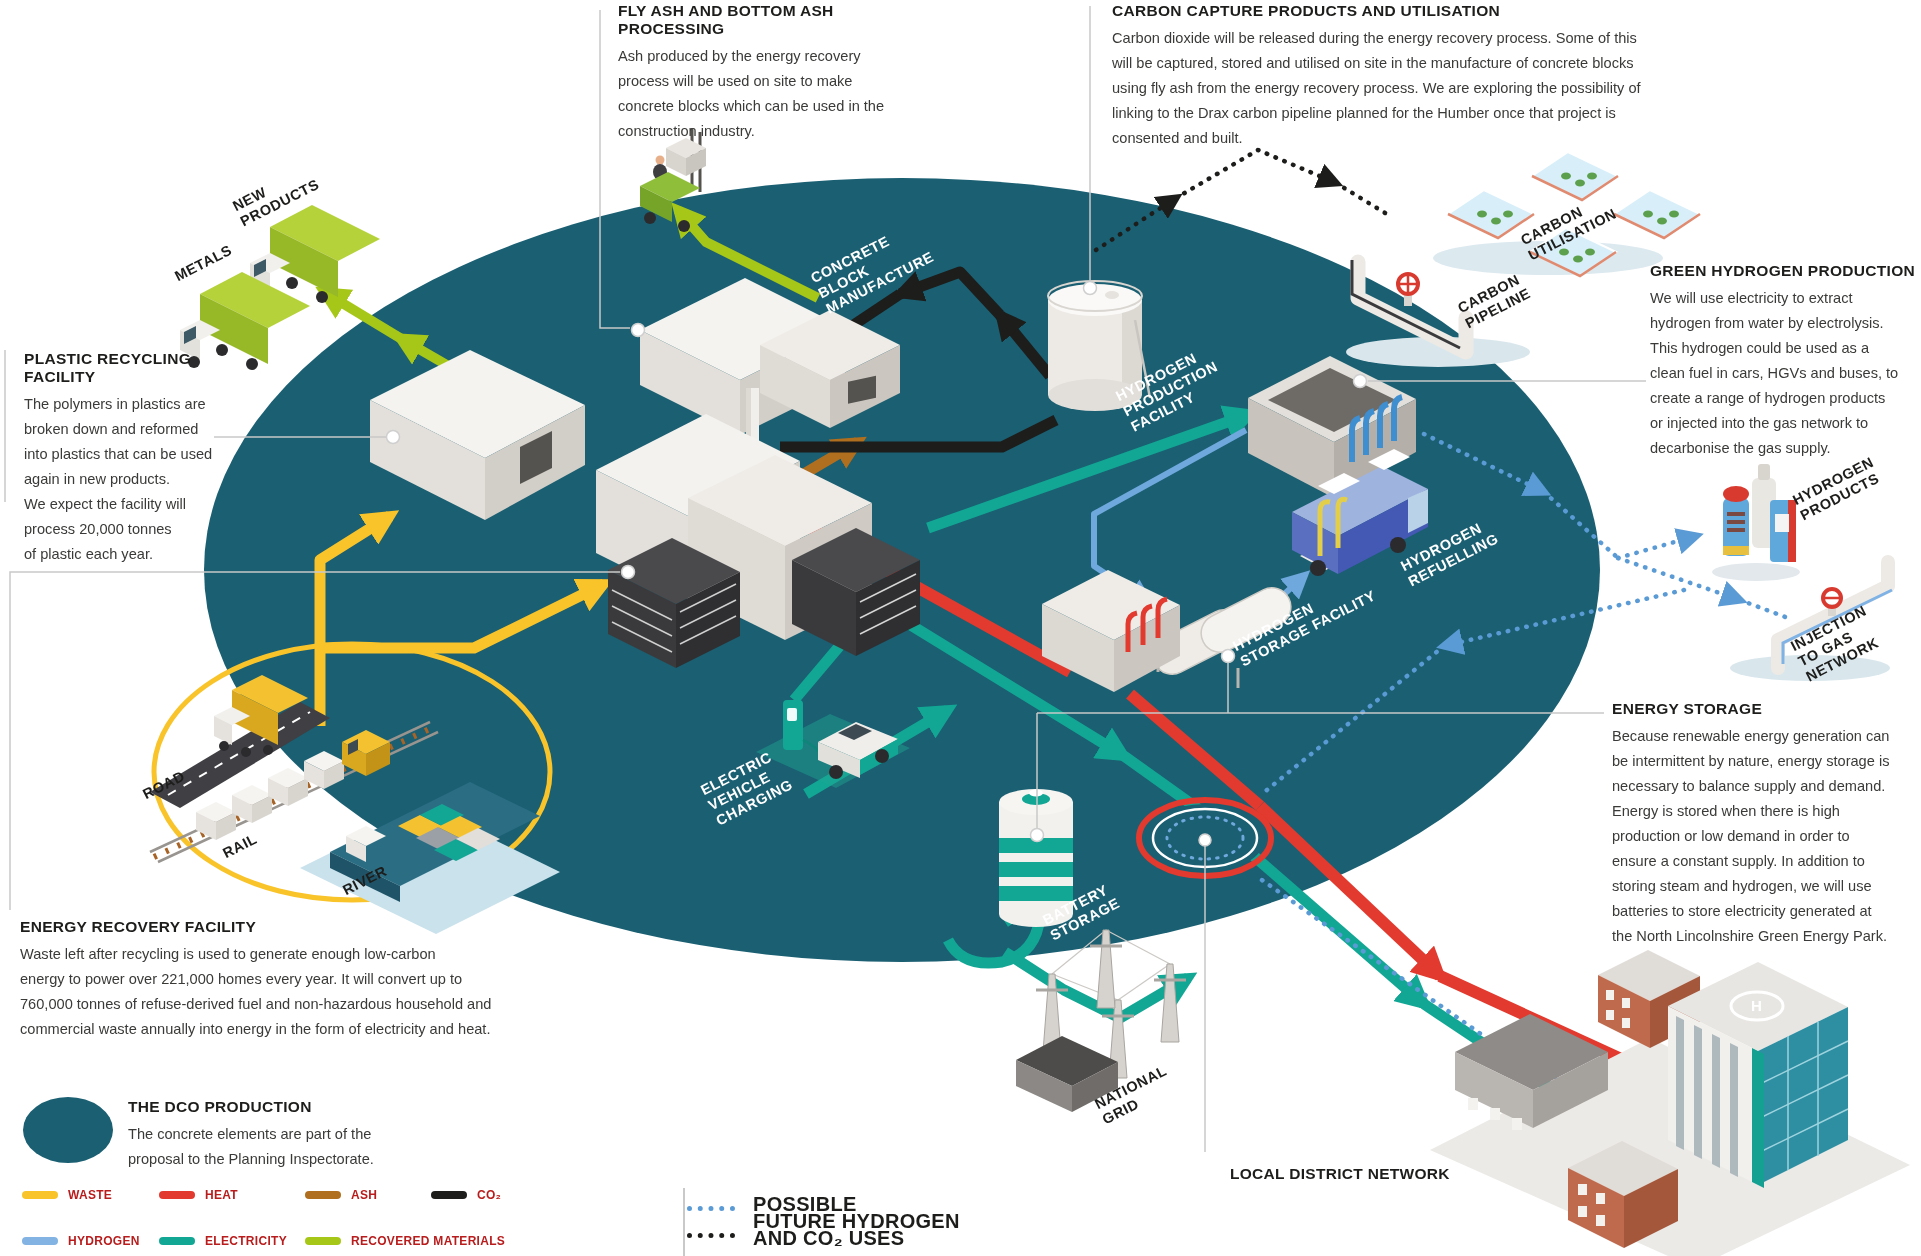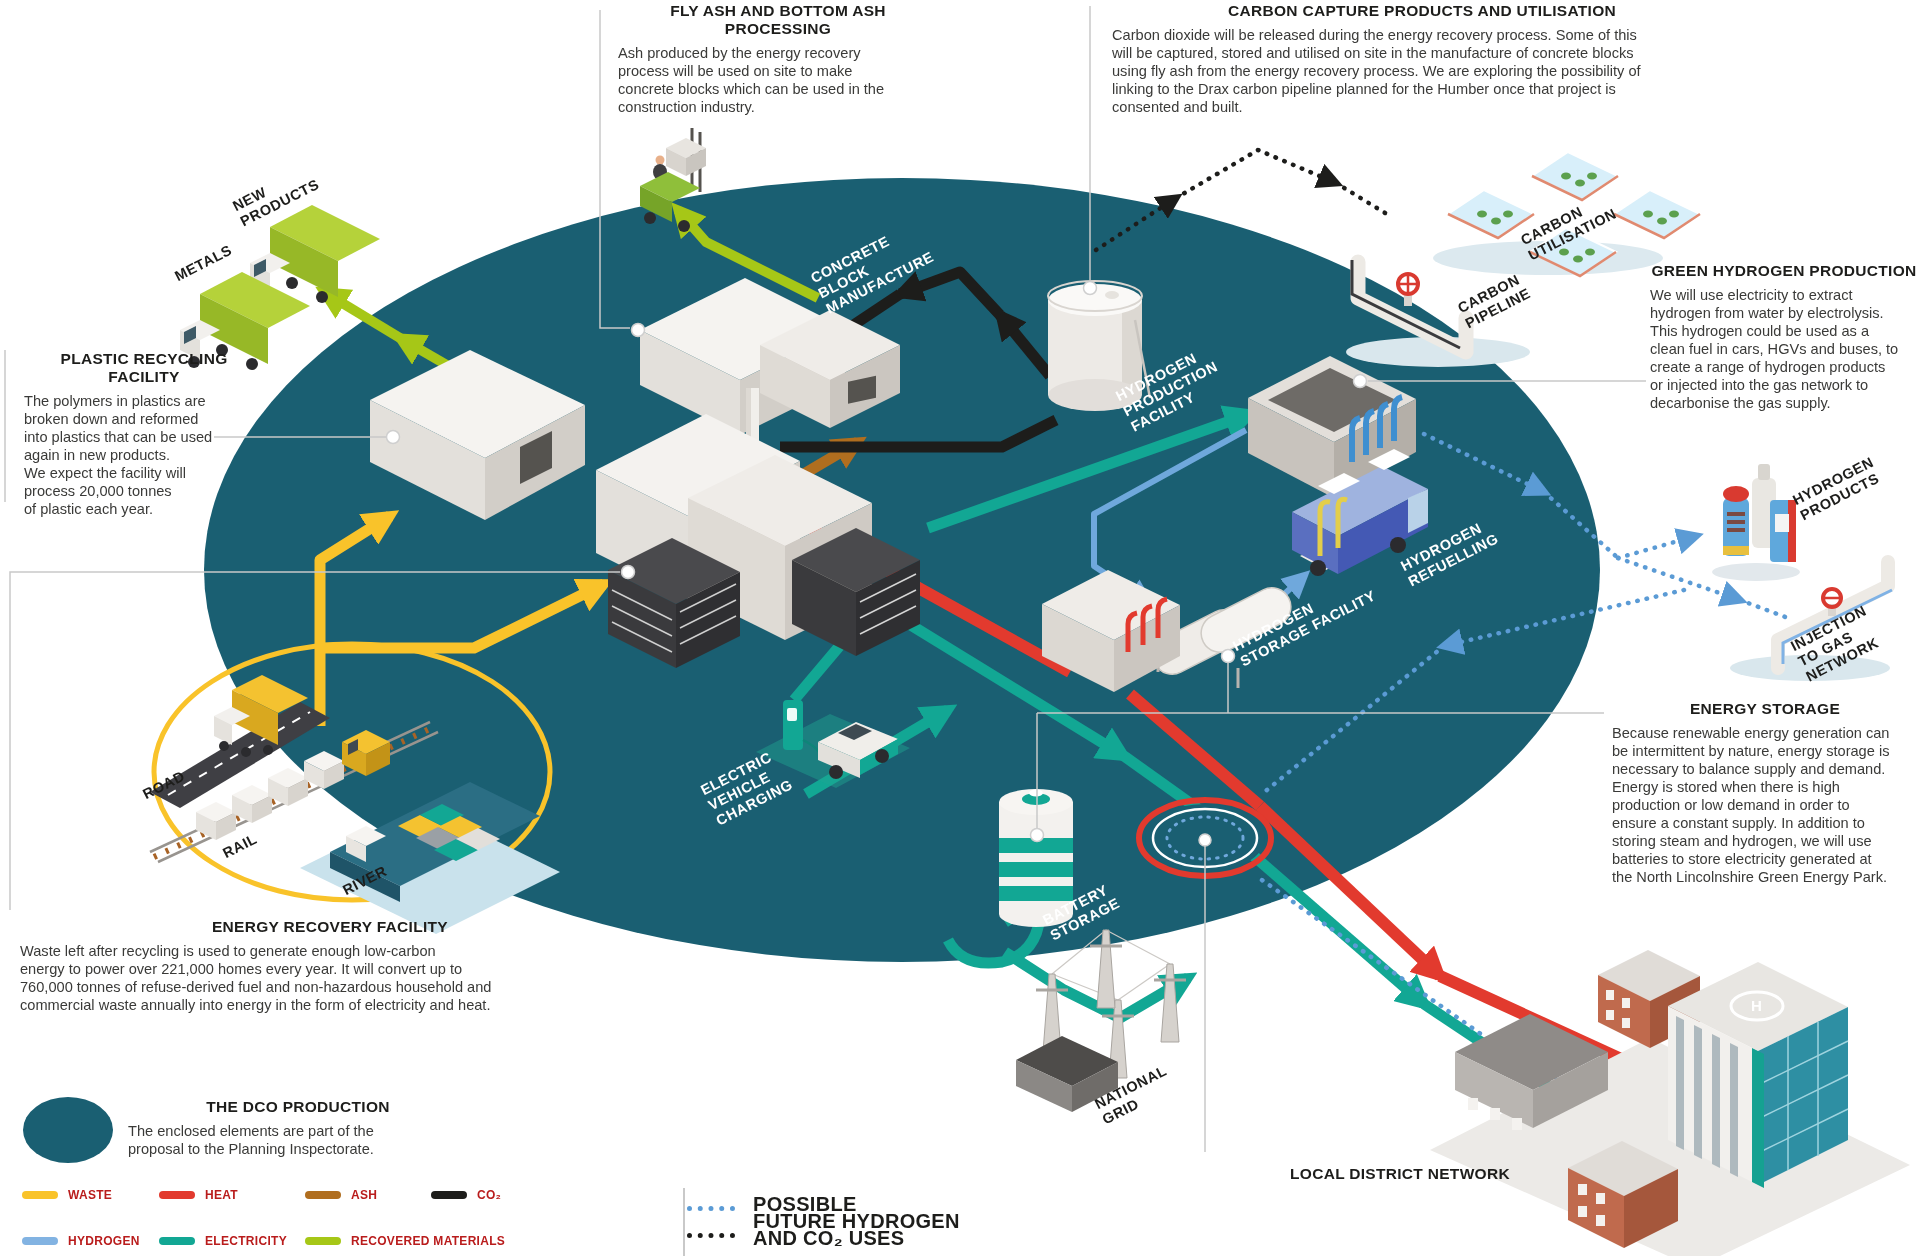--- a/index.html
+++ b/index.html
@@ -1,21 +1,21 @@
 <!DOCTYPE html>
 <html><head>
 <meta charset="utf-8">
 <style>
   html,body{margin:0;padding:0;background:#fff;}
   .page{position:relative;width:1921px;height:1256px;background:#ffffff;overflow:hidden;
         font-family:"Liberation Sans",sans-serif;color:#1D1D1B;}
   .layer{position:absolute;left:0;top:0;}
   .ann{position:absolute;}
-  .ann-title{font-weight:bold;font-size:15.5px;letter-spacing:.3px;color:#1D1D1B;margin:0 0 6px 0;white-space:pre-line;text-align:center;}
-  .ann-body{font-size:14.6px;line-height:18px;color:#3A3A38;white-space:pre-line;}
+  .ann-title{font-weight:bold;font-size:15.5px;letter-spacing:.3px;color:#1D1D1B;margin:0 0 6px 0;white-space:pre-line;}
+  .ann-body{font-size:14.6px;line-height:25px;color:#3A3A38;white-space:pre-line;}
   .rlabel{position:absolute;font-weight:bold;font-size:14.5px;line-height:1.17;letter-spacing:.6px;
           transform:rotate(-27deg);transform-origin:0 0;white-space:pre-line;}
   .rlabel.white{color:#ffffff;}
   .rlabel.black{color:#1D1D1B;}
   .leg-item{position:absolute;display:flex;align-items:center;gap:10px;}
   .leg-swatch{width:36px;height:8px;border-radius:4px;flex:0 0 auto;}
   .leg-label{font-weight:bold;font-size:12px;letter-spacing:.3px;color:#b91c1c;white-space:nowrap;}
   .leg-divider{position:absolute;width:2px;background:#C9C9C9;}
   .dot-swatch{position:absolute;width:48px;height:0;border-top:5px dotted #5B9BD5;}
   .dot-swatch.black{border-top-color:#1D1D1B;}
@@ -543,21 +543,21 @@
 <div class="ann" style="left:20px;top:918px;width:620px">
   <div class="ann-title">ENERGY RECOVERY FACILITY</div>
   <div class="ann-body">Waste left after recycling is used to generate enough low-carbon
 energy to power over 221,000 homes every year. It will convert up to
 760,000 tonnes of refuse-derived fuel and non-hazardous household and
 commercial waste annually into energy in the form of electricity and heat.</div>
 </div>
 
 <div class="ann" style="left:128px;top:1098px;width:340px">
   <div class="ann-title">THE DCO PRODUCTION</div>
-  <div class="ann-body">The enclosed elements are part of the
+  <div class="ann-body">The concrete elements are part of the
 proposal to the Planning Inspectorate.</div>
 </div>
 
 <div class="ann" style="left:1230px;top:1165px;width:340px">
   <div class="ann-title">LOCAL DISTRICT NETWORK</div>
 </div>
 
 <div class="rlabel black" style="left:230px;top:200px">NEW
 PRODUCTS</div>
 <div class="rlabel black" style="left:172px;top:270px">METALS</div>

